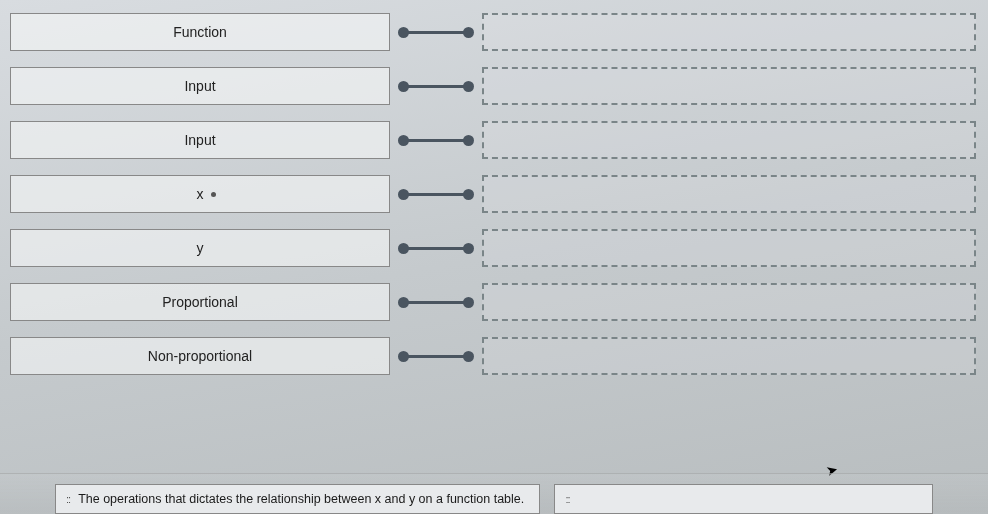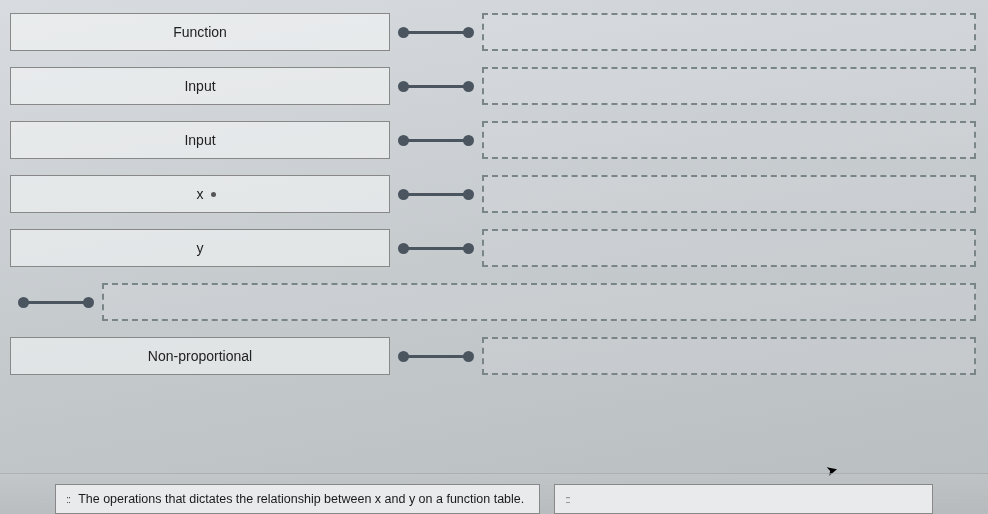--- a/index.html
+++ b/index.html
@@ -175,20 +175,23 @@
     </div>
     <div class="connector">
       <div class="dot left"></div>
       <div class="line"></div>
       <div class="dot right"></div>
     </div>
     <div class="drop-zone"></div>
   </div>
 
   <div class="match-row">
+    <div class="term-box">
+      <span>Proportional</span>
+    </div>
     <div class="connector">
       <div class="dot left"></div>
       <div class="line"></div>
       <div class="dot right"></div>
     </div>
     <div class="drop-zone"></div>
   </div>
 
   <div class="match-row">
     <div class="term-box">

